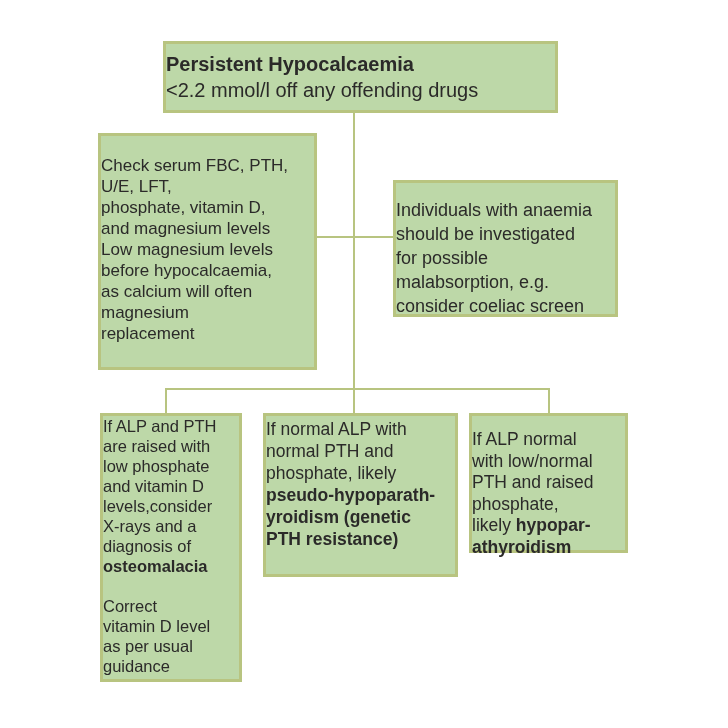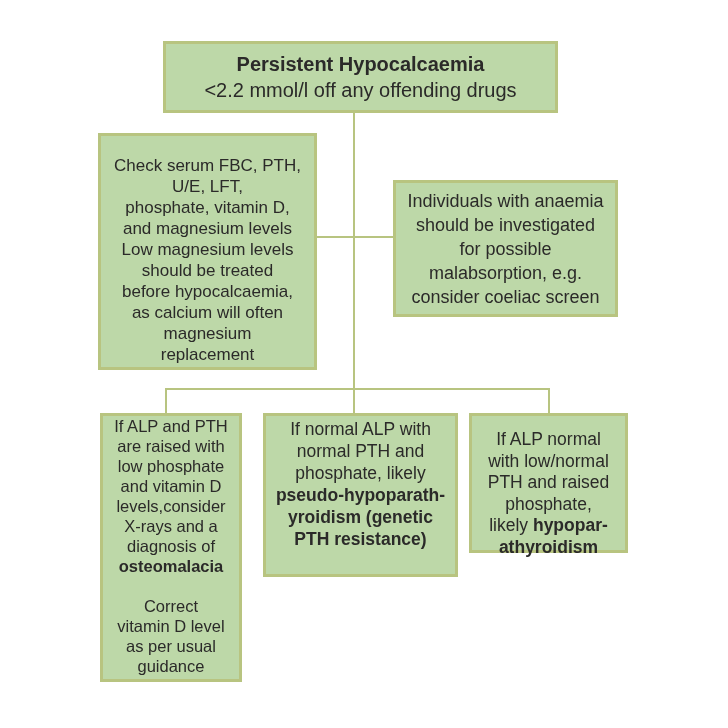--- a/index.html
+++ b/index.html
@@ -14,21 +14,20 @@
     background: var(--page-bg, #ffffff);
     font-family: "Liberation Sans", "DejaVu Sans", sans-serif;
     color: var(--text-color, #2b2a29);
     overflow: hidden;
   }
   .node {
     position: absolute;
     box-sizing: border-box;
     background: var(--box-fill, #bdd8a8);
     border: 3px solid var(--box-border, #b8c480);
-    text-align: center;
     display: flex;
     flex-direction: column;
   }
   .node .line { white-space: nowrap; }
   .node .b { font-weight: 700; }
   .connector {
     position: absolute;
     background: var(--line-color, #b8c480);
   }
   
@@ -38,21 +37,21 @@
     justify-content: center;
   }
   .node-check {
     left: 98px; top: 133px; width: 219px; height: 237px;
     font-size: 17px; line-height: 21px;
     padding-top: 19px;
   }
   .node-anaemia {
     left: 393px; top: 180px; width: 225px; height: 137px;
     font-size: 18px; line-height: 24px;
-    padding-top: 6px;
+    padding-top: 15px;
   }
   .node-osteo {
     left: 100px; top: 413px; width: 142px; height: 269px;
     font-size: 16.5px; line-height: 20px;
   }
   .node-pseudo {
     left: 263px; top: 413px; width: 195px; height: 164px;
     font-size: 17.5px; line-height: 22px;
     padding-top: 2px;
   }
@@ -86,21 +85,20 @@
       </div>
   </div>
 
   <div class="node node-check">
     <div class="node-text">
         <div class="line"><span>Check serum FBC, PTH,</span></div>
         <div class="line"><span>U/E, LFT,</span></div>
         <div class="line"><span>phosphate, vitamin D,</span></div>
         <div class="line"><span>and magnesium levels</span></div>
         <div class="line"><span>Low magnesium levels</span></div>
-        <div class="line"><span>should be treated</span></div>
         <div class="line"><span>before hypocalcaemia,</span></div>
         <div class="line"><span>as calcium will often</span></div>
         <div class="line"><span>magnesium</span></div>
         <div class="line"><span>replacement</span></div>
       </div>
   </div>
 
   <div class="node node-anaemia">
     <div class="node-text">
         <div class="line"><span>Individuals with anaemia</span></div>

